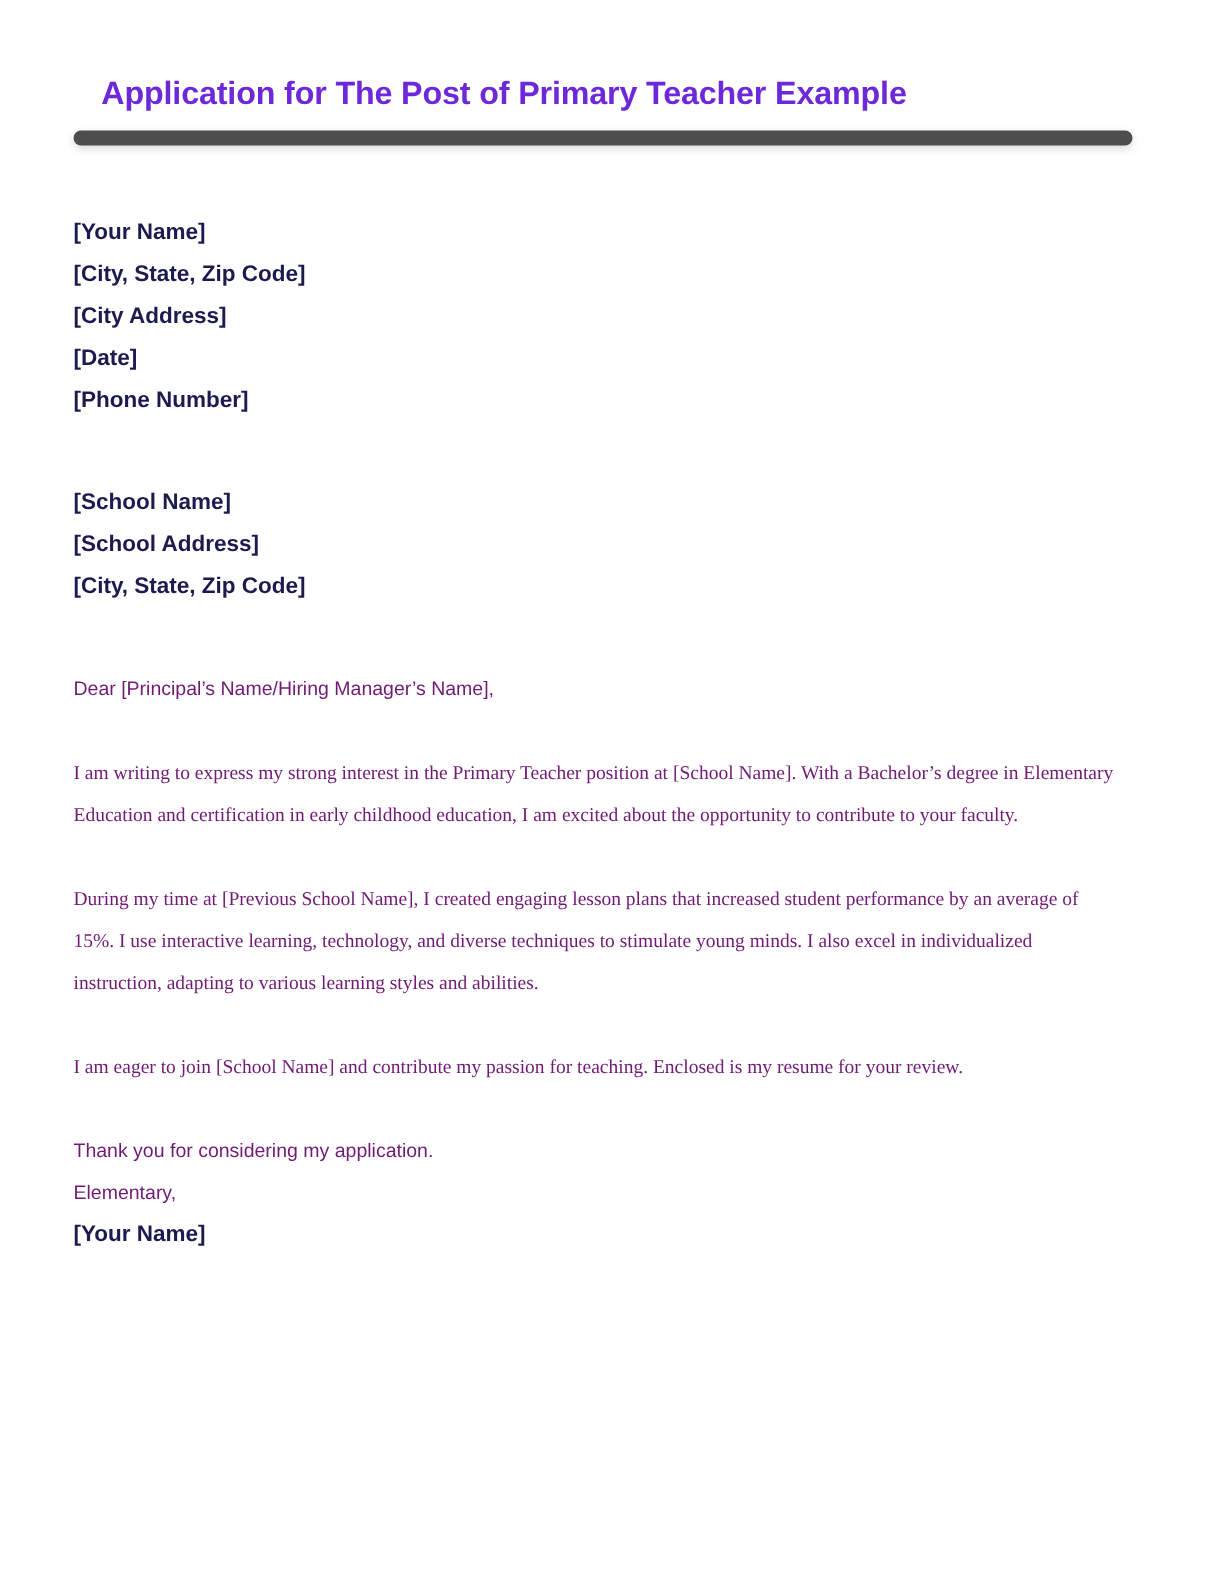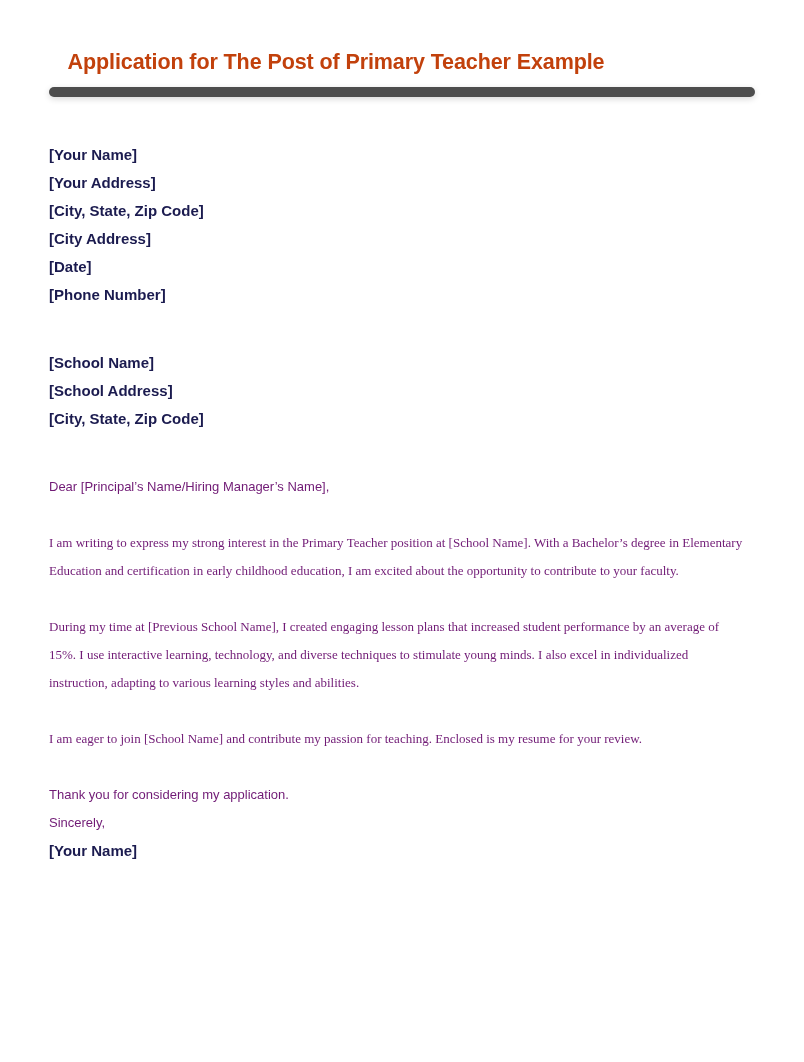--- a/index.html
+++ b/index.html
@@ -25,21 +25,21 @@
 
   
   .doc-title {
     position: absolute;
     top: 33px;
     left: 0;
     width: 672px;
     text-align: center;
     font-size: 21.5px;
     font-weight: bold;
-    color: #c2410c;
+    color: #6d28d9;
     letter-spacing: -0.1px;
     line-height: 30px;
   }
 
   
   .divider {
     position: absolute;
     top: 87px;
     left: 49px;
     width: 706px;
@@ -103,21 +103,20 @@
 <div class="page">
 
   <h1 class="doc-title">Application for The Post of Primary Teacher Example</h1>
 
   <div class="divider"></div>
 
   <div class="content">
 
     <div class="block">
       <div class="addr-line">[Your Name]</div>
-      <div class="addr-line">[Your Address]</div>
       <div class="addr-line">[City, State, Zip Code]</div>
       <div class="addr-line">[City Address]</div>
       <div class="addr-line">[Date]</div>
       <div class="addr-line">[Phone Number]</div>
     </div>
 
     <div class="gap-sender-recipient"></div>
 
     <div class="block">
       <div class="recip-line">[School Name]</div>
@@ -138,18 +137,18 @@
     <p class="para">During my time at [Previous School Name], I created engaging lesson plans that increased student performance by an average of 15%. I use interactive learning, technology, and diverse techniques to stimulate young minds. I also excel in individualized instruction, adapting to various learning styles and abilities.</p>
 
     <div class="gap-para"></div>
 
     <p class="para">I am eager to join [School Name] and contribute my passion for teaching. Enclosed is my resume for your review.</p>
 
     <div class="gap-para"></div>
 
     <div class="closing-line">Thank you for considering my application.</div>
 
-    <div class="closing-line">Sincerely,</div>
+    <div class="closing-line">Elementary,</div>
 
     <div class="signature">[Your Name]</div>
 
   </div>
 </div>
 
 </body></html>

